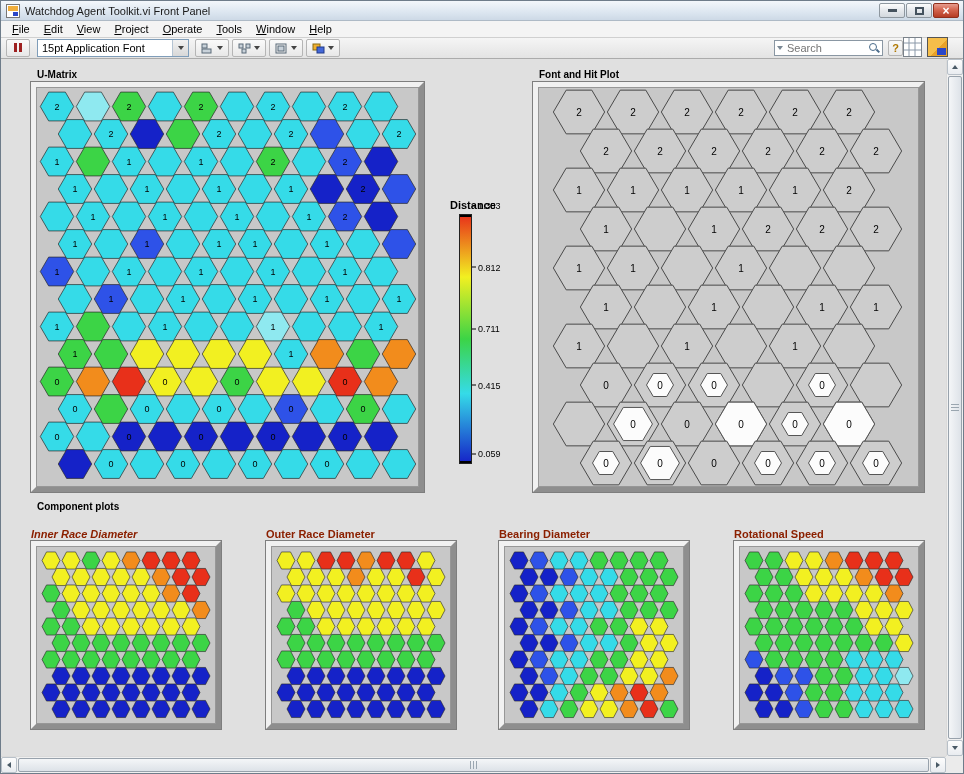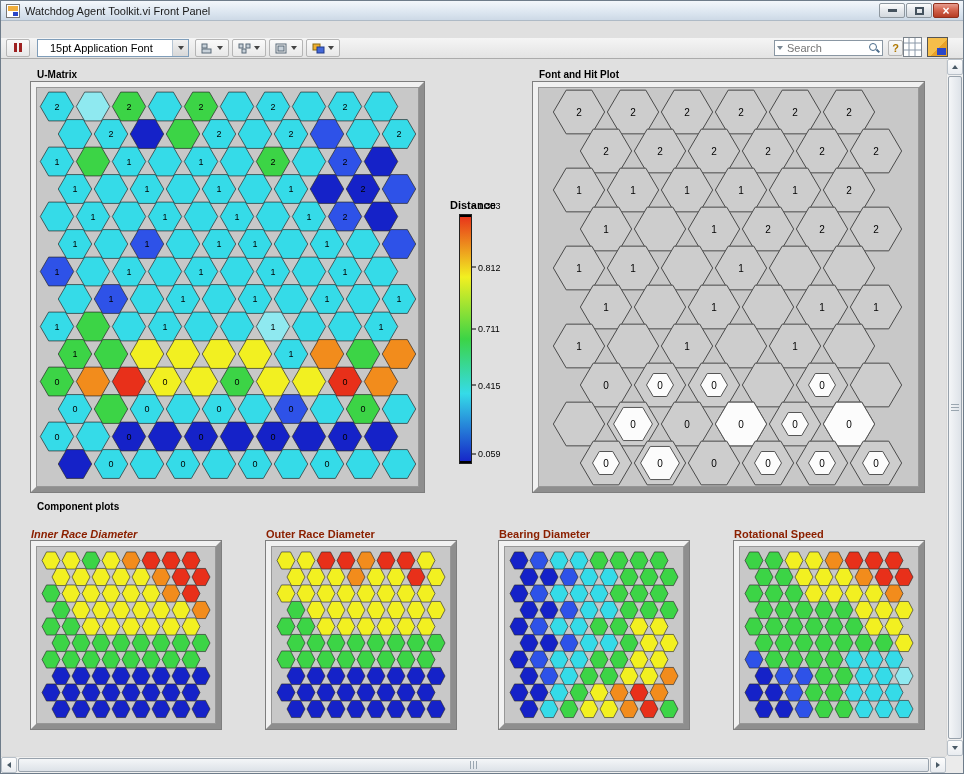--- a/index.html
+++ b/index.html
@@ -26,21 +26,21 @@
 
   
   .toolbar{position:absolute;top:37px;left:0;right:0;height:21px;
     background:linear-gradient(to bottom,#F5F5F5,#E3E3E3);border-bottom:1px solid #ABABAB;box-sizing:border-box;}
   .tb-btn{position:absolute;top:1px;height:18px;border:1px solid #B5B5B5;border-radius:2px;
     background:linear-gradient(to bottom,#FAFAFA,#E8E8E8);display:flex;align-items:center;justify-content:center;box-sizing:border-box;}
   .pause-btn{left:5px;width:24px;}
   .pause-bar{display:inline-block;width:3px;height:9px;background:#9E2020;margin:0 1px;}
   .font-combo{position:absolute;top:1px;left:36px;width:152px;height:18px;background:#fff;border:1px solid #7F9DB9;
     display:flex;align-items:center;box-sizing:border-box;}
-  .font-combo .combo-text{flex:1;padding-left:12px;white-space:nowrap;overflow:hidden;}
+  .font-combo .combo-text{flex:1;padding-left:4px;white-space:nowrap;overflow:hidden;}
   .combo-arrow{width:15px;height:16px;border-left:1px solid #B5C4D3;background:linear-gradient(to bottom,#F2F2F2,#D8D8D8);
     display:flex;align-items:center;justify-content:center;}
   .tool-dd-1{left:194px;width:34px;} .tool-dd-2{left:231px;width:34px;} .tool-dd-3{left:268px;width:34px;} .tool-dd-4{left:305px;width:34px;}
   .tri-down{width:0;height:0;border-left:3px solid transparent;border-right:3px solid transparent;border-top:4px solid #444;margin-left:3px;}
   .searchbox{position:absolute;top:2px;right:80px;width:109px;height:16px;background:#fff;border:1px solid #8A97A3;
     display:flex;align-items:center;box-sizing:border-box;padding:0 2px;}
   .search-input{flex:1;border:none;outline:none;font-family:"Liberation Sans",sans-serif;font-size:11px;min-width:0;background:transparent;}
   .mag-icon{position:relative;width:12px;height:12px;flex:0 0 12px;}
   .mag-icon::before{content:"";position:absolute;left:1px;top:1px;width:6px;height:6px;border:1.5px solid #4A6B8A;border-radius:50%;}
   .mag-icon::after{content:"";position:absolute;left:8px;top:8px;width:4px;height:1.6px;background:#4A6B8A;transform:rotate(45deg);}
@@ -114,20 +114,30 @@
         </div>
       <div class="win-btn">
           <span class="glyph-max"></span>
         </div>
       <div class="win-btn close">
           <span>×</span>
         </div>
     </div>
   </div>
 
+  <div class="menubar" id="menubar">
+      <span class="menu-item"><u>F</u>ile</span>
+      <span class="menu-item"><u>E</u>dit</span>
+      <span class="menu-item"><u>V</u>iew</span>
+      <span class="menu-item"><u>P</u>roject</span>
+      <span class="menu-item"><u>O</u>perate</span>
+      <span class="menu-item"><u>T</u>ools</span>
+      <span class="menu-item"><u>W</u>indow</span>
+      <span class="menu-item"><u>H</u>elp</span>
+    </div>
 
   <div class="toolbar">
     <div class="tb-btn pause-btn">
       <span><span class="pause-bar"></span><span class="pause-bar"></span></span>
     </div>
     <div class="font-combo">
       <span class="combo-text">15pt Application Font</span>
       <span class="combo-arrow">
           <span class="tri-down" style="margin-left:0"></span>
         </span>

